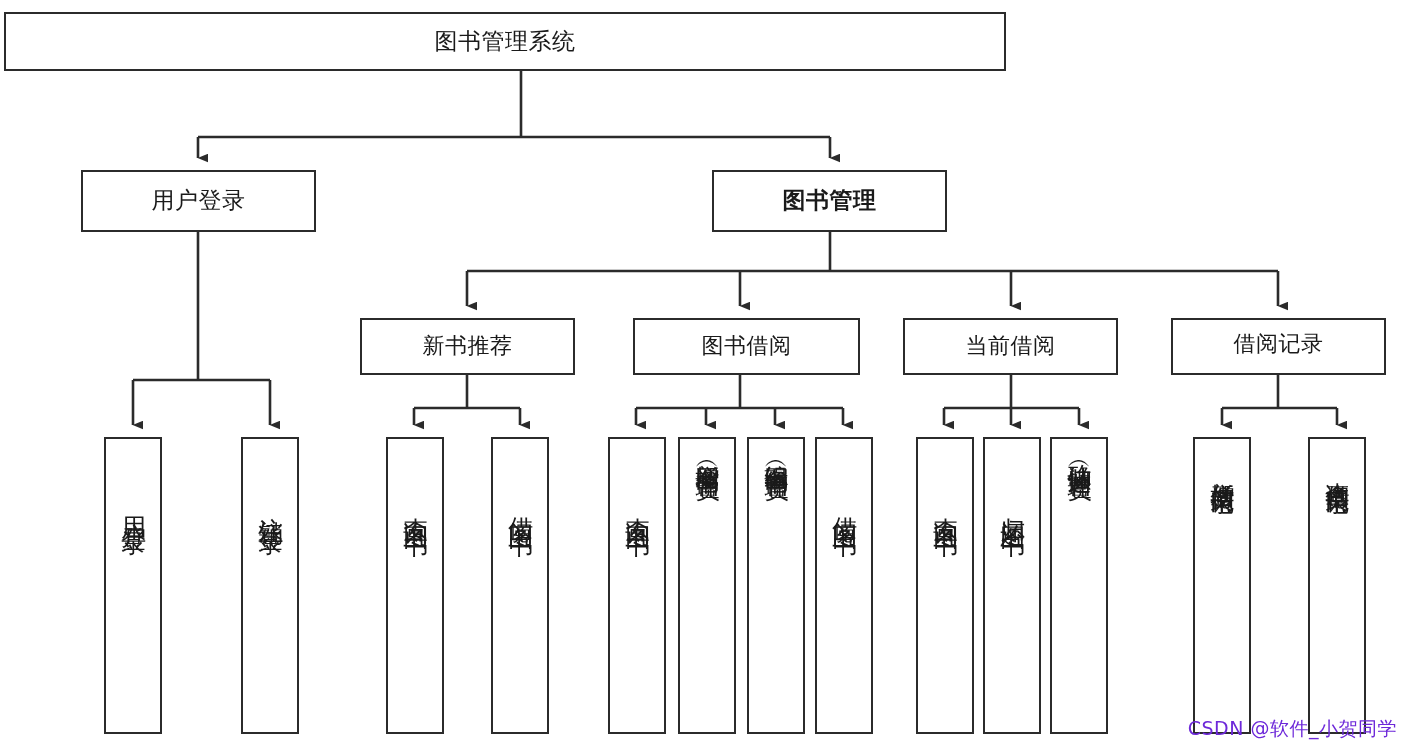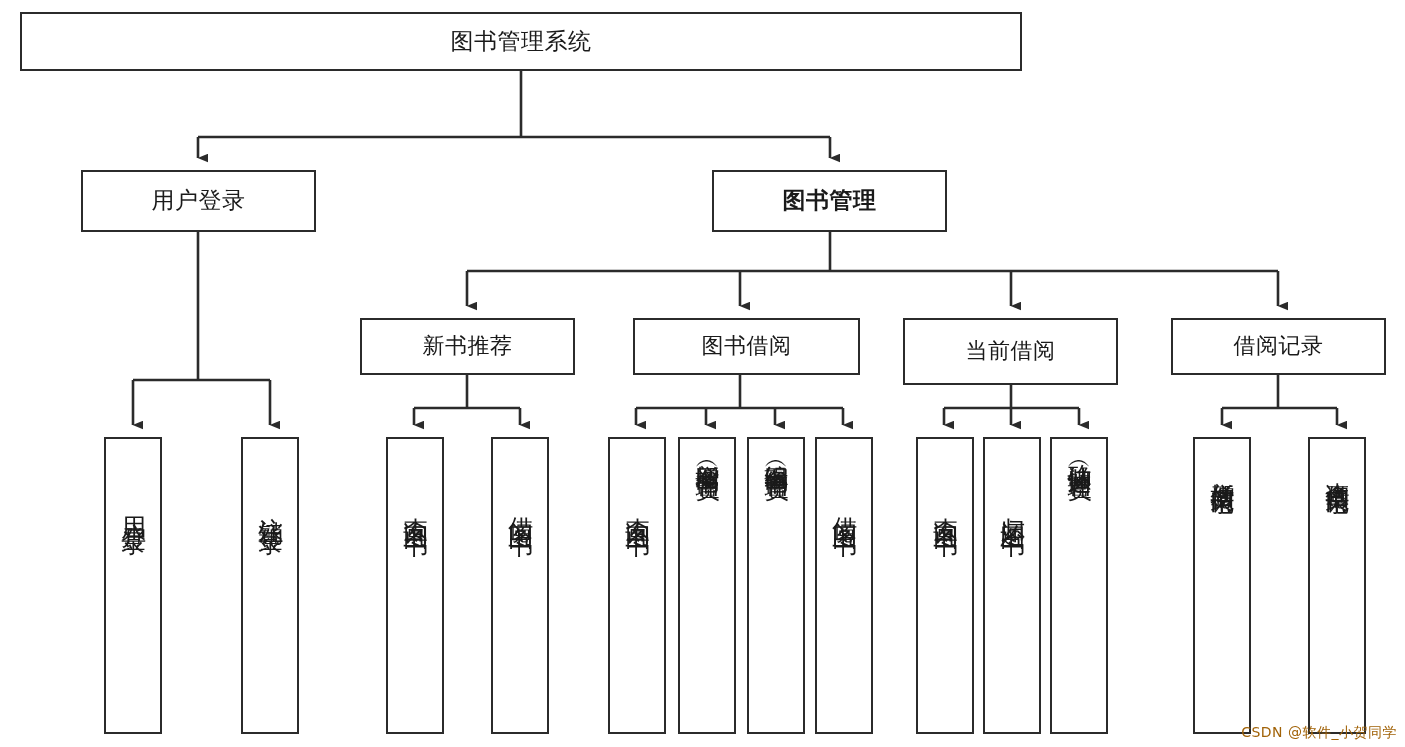--- a/index.html
+++ b/index.html
@@ -65,22 +65,22 @@
     white-space: nowrap;
   }
   .node.vert.tall .node-label {
     font-size: 24px;
     letter-spacing: 2px;
   }
   #watermark {
     position: absolute;
     right: 8px;
     bottom: 5px;
-    font-size: 14px;
-    color: #a16207;
+    font-size: 19px;
+    color: #6d28d9;
     letter-spacing: 0.5px;
     z-index: 5;
     white-space: nowrap;
     font-family: "DejaVu Sans", "Liberation Sans", sans-serif;
   }
 </style>
 </head>
 <body>
 
 <div id="diagram-root">
@@ -128,41 +128,41 @@
       <line x1="1011" y1="408" x2="1011" y2="425" marker-end="url(#arrowhead)"></line>
       <line x1="1079" y1="408" x2="1079" y2="425" marker-end="url(#arrowhead)"></line>
 
       <line x1="1278" y1="375" x2="1278" y2="408"></line>
       <line x1="1222" y1="408" x2="1337" y2="408"></line>
       <line x1="1222" y1="408" x2="1222" y2="425" marker-end="url(#arrowhead)"></line>
       <line x1="1337" y1="408" x2="1337" y2="425" marker-end="url(#arrowhead)"></line>
     </g>
   </svg>
 
-  <div class="node horiz" style="left:20px; top:12px; width:1002px; height:59px;">
+  <div class="node horiz" style="left:4px; top:12px; width:1002px; height:59px;">
     <span class="node-label">图书管理系统</span>
   </div>
 
   <div class="node horiz" style="left:81px; top:170px; width:235px; height:62px;">
     <span class="node-label">用户登录</span>
   </div>
   <div class="node horiz" style="left:712px; top:170px; width:235px; height:62px;font-weight:bold;">
     <span class="node-label">图书管理</span>
   </div>
 
   <div class="node level2" style="left:360px; top:318px; width:215px; height:57px;">
     <span class="node-label">新书推荐</span>
   </div>
   <div class="node level2" style="left:633px; top:318px; width:227px; height:57px;">
     <span class="node-label">图书借阅</span>
   </div>
-  <div class="node level2" style="left:903px; top:318px; width:215px; height:67px;">
+  <div class="node level2" style="left:903px; top:318px; width:215px; height:57px;">
     <span class="node-label">当前借阅</span>
   </div>
-  <div class="node level2" style="left:1171px; top:318px; width:215px; height:57px;">
+  <div class="node level2" style="left:1171px; top:318px; width:215px; height:57px;font-family:Liberation Mono, monospace;">
     <span class="node-label">借阅记录</span>
   </div>
 
   <div class="node vert" style="left:104px; top:437px; width:58px; height:297px; padding-top:58px;">
     <span class="node-label">用户登录</span>
   </div>
   <div class="node vert" style="left:241px; top:437px; width:58px; height:297px; padding-top:58px;">
     <span class="node-label">注销登录</span>
   </div>
 

